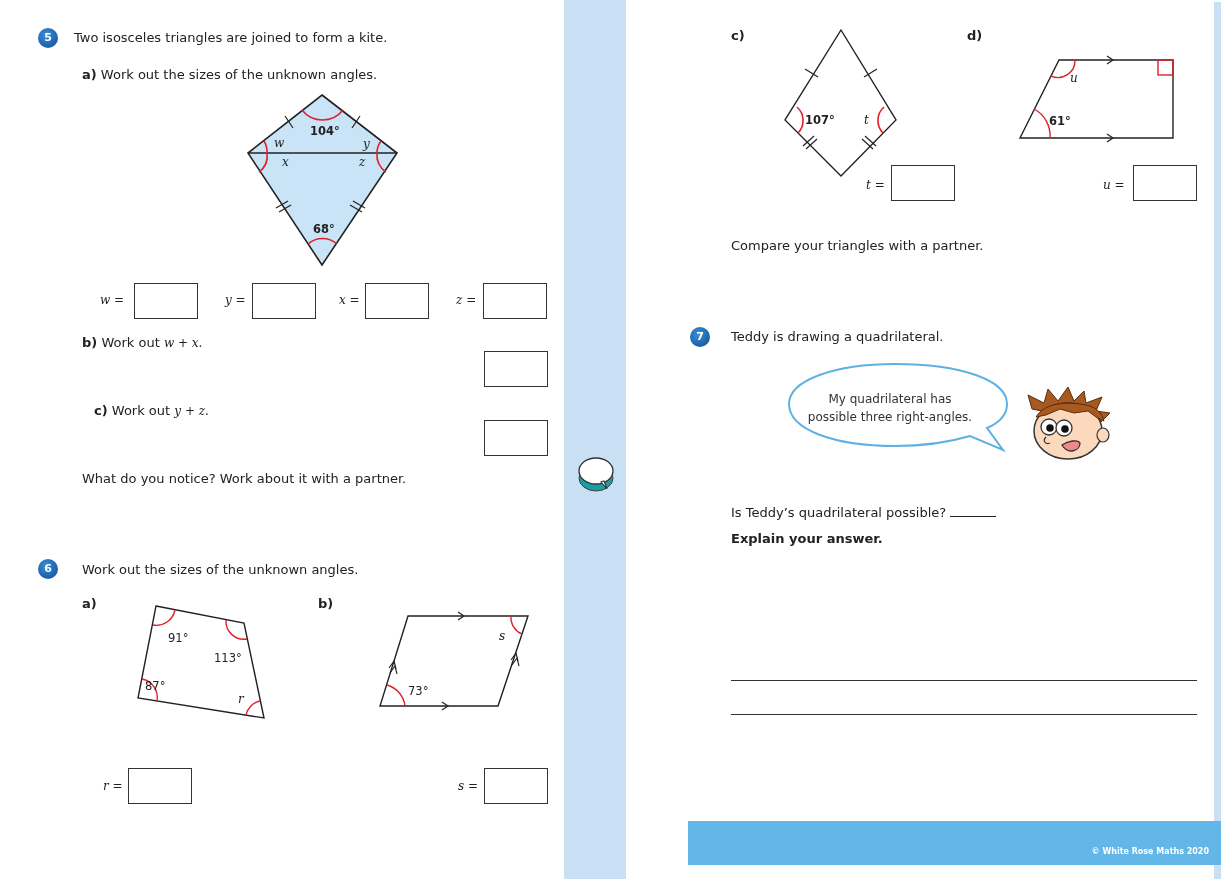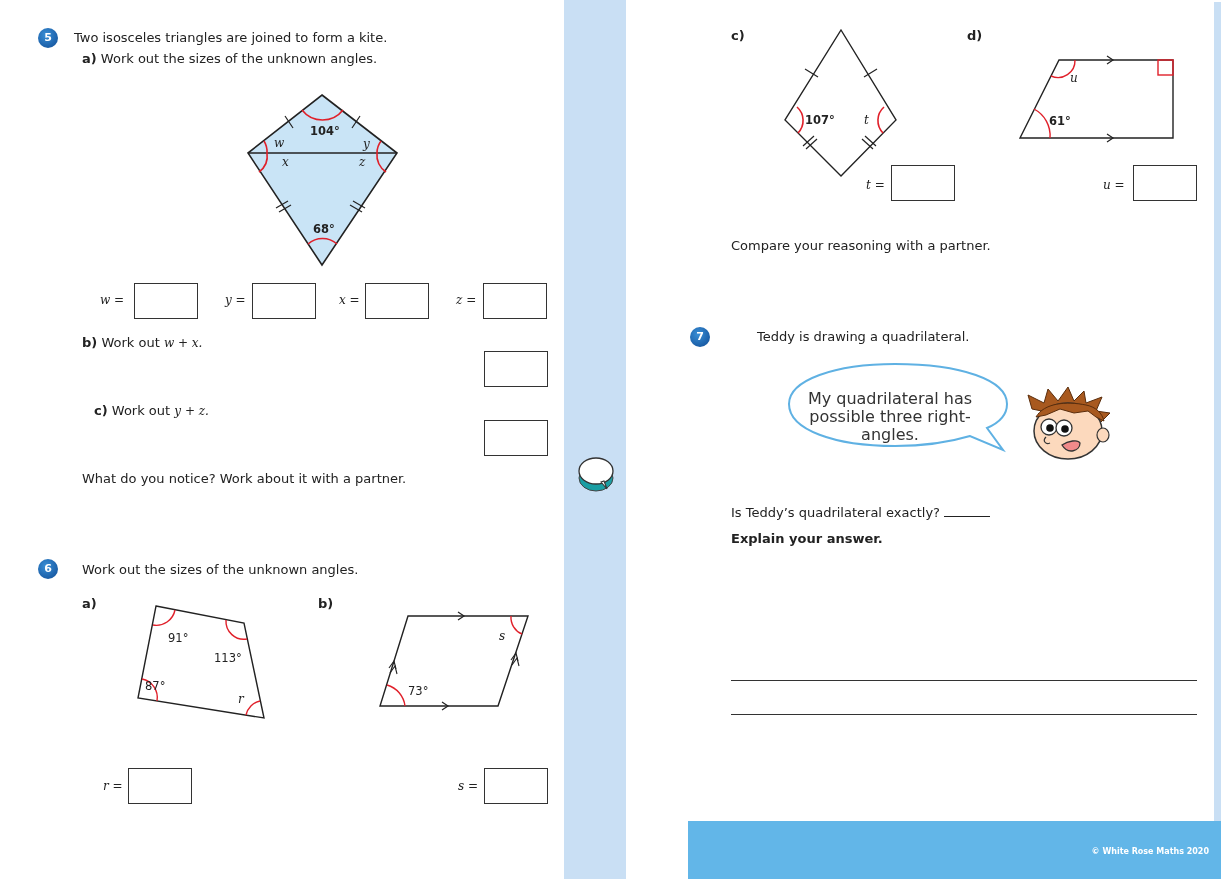--- a/index.html
+++ b/index.html
@@ -10,44 +10,44 @@
   .bold { font-weight: bold; }
   .var { font-family: "DejaVu Serif", serif; font-style: italic; font-size: 12px; color: #222; white-space: nowrap; }
   .qnum {
     position: absolute; width: 20px; height: 20px; border-radius: 50%;
     background: radial-gradient(circle at 40% 35%, #3a8fd6 0%, #1b5fa8 70%, #144a86 100%);
     color: #fff; font-size: 11px; font-weight: bold; text-align: center; line-height: 20px;
   }
   .ansbox { position: absolute; width: 64px; height: 36px; border: 1px solid #333; background: #fff; }
   .gutter { position: absolute; left: 564px; top: 0; width: 62px; height: 879px; background: #c9dff4; }
   .rightstrip { position: absolute; left: 1214px; top: 2px; width: 7px; height: 877px; background: #c9dff4; }
-  .footer { position: absolute; left: 688px; top: 821px; width: 533px; height: 58px; background: #62b6e8; }
+  .footer { position: absolute; left: 688px; top: 821px; width: 533px; height: 44px; background: #62b6e8; }
   .footer-text { position: absolute; right: 12px; top: 26px; color: #fff; font-size: 8px; font-weight: bold; }
   .ansline { position: absolute; left: 731px; width: 466px; height: 1px; background: #333; }
   .blank { display: inline-block; width: 46px; border-bottom: 1px solid #222; margin-left: 4px; }
-  .bubble-text { font-size: 16px; color: #333; text-align: center; line-height: 18px; }
+  .bubble-text { font-size: 12px; color: #333; text-align: center; line-height: 18px; }
   svg { position: absolute; overflow: visible; }
   .deg { font-size: 11.5px; font-weight: bold; fill: #222; font-family: "DejaVu Sans", sans-serif; }
   .svar { font-size: 12px; font-style: italic; fill: #222; font-family: "DejaVu Serif", serif; }
 </style>
 </head>
 <body>
 
 <div class="gutter"></div>
 <div class="rightstrip"></div>
 
 <svg style="left:577px; top:450px;" width="46" height="46" viewBox="0 0 46 46">
   <ellipse cx="19" cy="28" rx="17" ry="13" fill="#1a9ea3" stroke="#444" stroke-width="1"></ellipse>
   <ellipse cx="19" cy="21" rx="17" ry="13" fill="#ffffff" stroke="#333" stroke-width="1.3"></ellipse>
   <path d="M24 32 L30 39 L27 31 Z" fill="#ffffff" stroke="#333" stroke-width="1.1"></path>
 </svg>
 
 <div class="qnum" style="left:38px; top:28px;">5</div>
 <div class="abs txt" style="left:74px; top:30px;">Two isosceles triangles are joined to form a kite.</div>
-<div class="abs txt" style="left:82px; top:51px;">
+<div class="abs txt" style="left:82px; top:67px;">
   <span class="bold">a)</span>
   <span>Work out the sizes of the unknown angles.</span>
 </div>
 
 <svg style="left:240px; top:90px;" width="170" height="180" viewBox="0 0 170 180">
   <polygon points="82,5 157,63 82,175 8,63" fill="#c9e4f6" stroke="#222" stroke-width="1.6"></polygon>
   <line x1="8" y1="63" x2="157" y2="63" stroke="#222" stroke-width="1.6"></line>
 
   <line x1="45" y1="26" x2="53" y2="38" stroke="#222" stroke-width="1.2"></line>
   <line x1="112" y1="38" x2="120" y2="26" stroke="#222" stroke-width="1.2"></line>
@@ -157,24 +157,24 @@
   <path d="M92 79 L98 83 L92 87" fill="none" stroke="#222" stroke-width="1.2"></path>
   <rect x="143" y="5" width="15" height="15" fill="none" stroke="#e0202a" stroke-width="1.4"></rect>
   <path d="M60 5 A17 17 0 0 1 36 21" fill="none" stroke="#e0202a" stroke-width="1.4"></path>
   <path d="M19 54 A30 30 0 0 1 35 83" fill="none" stroke="#e0202a" stroke-width="1.4"></path>
   <text class="svar" x="55" y="27">u</text>
   <text class="deg" x="34" y="70">61°</text>
 </svg>
 <div class="abs var" style="left:1103px; top:178px;">u =</div>
 <div class="ansbox" style="left:1133px; top:165px;"></div>
 
-<div class="abs txt" style="left:731px; top:238px;">Compare your reasoning with a partner.</div>
+<div class="abs txt" style="left:731px; top:238px;">Compare your triangles with a partner.</div>
 
 <div class="qnum" style="left:690px; top:327px;">7</div>
-<div class="abs txt" style="left:731px; top:329px;margin-left:26px;">Teddy is drawing a quadrilateral.</div>
+<div class="abs txt" style="left:731px; top:329px;">Teddy is drawing a quadrilateral.</div>
 
 <svg style="left:785px; top:360px;" width="240" height="100" viewBox="0 0 240 100">
   <path d="M110 4 C50 4 4 20 4 44 C4 70 50 86 110 86 C140 86 165 82 185 76 L218 90 L202 68 C216 62 222 54 222 44 C222 20 176 4 110 4 Z" fill="#ffffff" stroke="#5fb1e3" stroke-width="2"></path>
 </svg>
 <div class="abs bubble-text" style="left:790px; top:390px; width:200px;">
   <div>My quadrilateral has</div>
   <div>possible three right-angles.</div>
 </div>
 
 <svg style="left:1024px; top:383px;" width="92" height="82" viewBox="0 0 92 82">
@@ -184,21 +184,21 @@
   <ellipse cx="79" cy="52" rx="6" ry="7" fill="#fcd9bd" stroke="#333" stroke-width="1.2"></ellipse>
   <ellipse cx="25" cy="44" rx="8" ry="8" fill="#fff" stroke="#333" stroke-width="1.3"></ellipse>
   <ellipse cx="40" cy="45" rx="8" ry="8" fill="#fff" stroke="#333" stroke-width="1.3"></ellipse>
   <circle cx="26" cy="45" r="3.8" fill="#111"></circle>
   <circle cx="41" cy="46" r="3.8" fill="#111"></circle>
   <path d="M22 54 C18 58 22 62 26 60" fill="none" stroke="#333" stroke-width="1.2"></path>
   <path d="M38 62 C44 58 54 56 56 60 C56 68 44 72 38 62 Z" fill="#f08a8a" stroke="#333" stroke-width="1.3"></path>
 </svg>
 
 <div class="abs txt" style="left:731px; top:505px;">
-  <span>Is Teddy’s quadrilateral exactly?</span><span class="blank"></span>
+  <span>Is Teddy’s quadrilateral possible?</span><span class="blank"></span>
 </div>
 <div class="abs txt" style="left:731px; top:531px;font-weight:bold;">Explain your answer.</div>
 
 <div class="ansline" style="top:680px;"></div>
 <div class="ansline" style="top:714px;"></div>
 
 <div class="footer">
   <div class="footer-text">© White Rose Maths 2020</div>
 </div>
 

